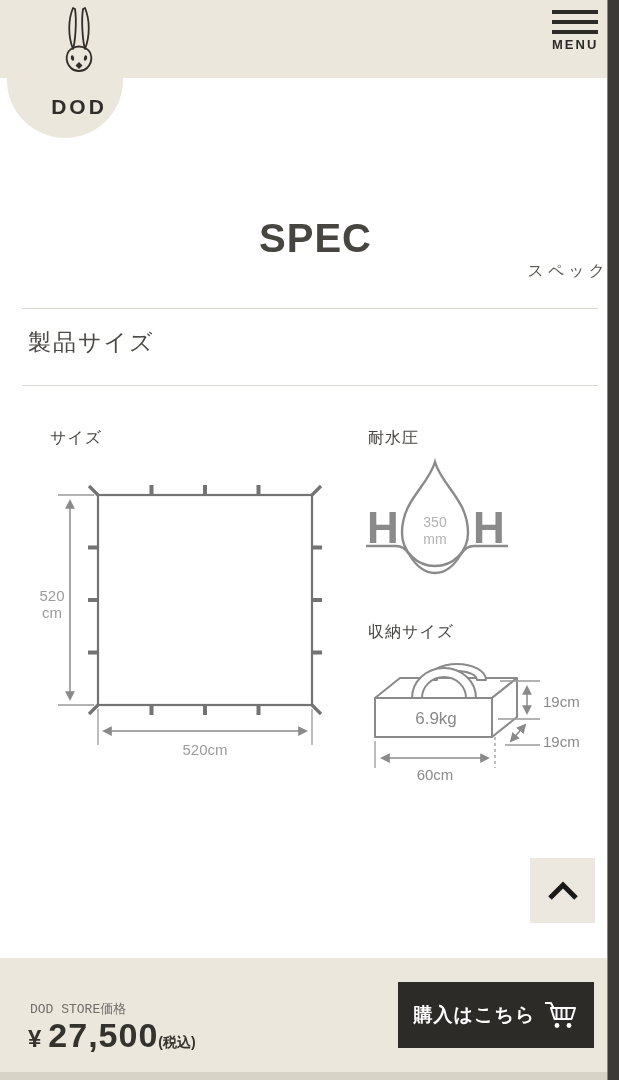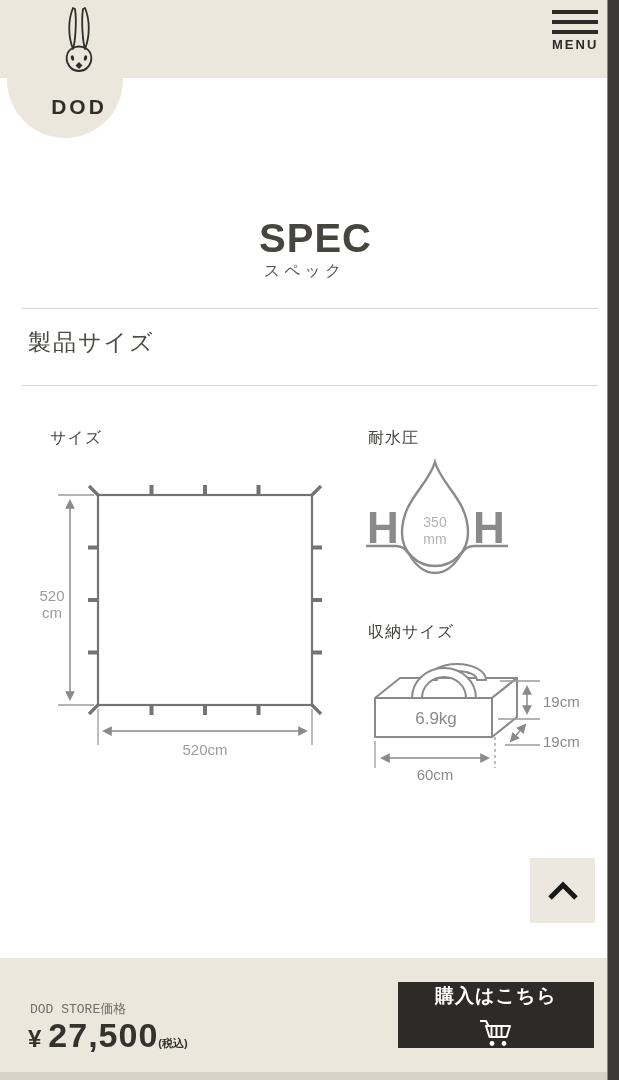--- a/index.html
+++ b/index.html
@@ -12,21 +12,21 @@
   .logo{position:absolute;left:40px;top:6px;width:78px;text-align:center;color:#2f2e2a;cursor:pointer;}
   .logo svg{display:block;margin:0 auto;}
   .logo-text{font-size:21px;font-weight:bold;letter-spacing:3px;margin-top:19px;color:#2f2e2a;}
   .menu-btn{position:absolute;left:552px;top:10px;width:46px;text-align:left;cursor:pointer;}
   .menu-bar{height:4px;background:#2c2b28;margin-bottom:6px;}
   .menu-label{font-size:13px;font-weight:bold;letter-spacing:2px;color:#2c2b28;}
 
   
   .spec-title{position:absolute;left:0;top:216px;width:609px;text-align:center;
               font-size:40px;font-weight:bold;letter-spacing:1px;color:#46453f;margin-left:11px;}
-  .spec-sub{position:absolute;left:0;top:261px;width:609px;text-align:center;
+  .spec-sub{position:absolute;left:0;top:261px;width:609px;text-align:right;
             font-size:16px;letter-spacing:4px;color:#55544e;}
   .rule{position:absolute;left:22px;width:576px;height:1px;background:#d8d7d2;}
   .rule1{top:308px;} .rule2{top:385px;}
   .section-heading{position:absolute;left:0;top:327px;width:609px;
                    font-size:23px;letter-spacing:2px;color:#4b4a45;padding-left:28px;}
 
   
   .diagram{position:absolute;left:0;top:415px;}
   .dtitle{font-size:16px;letter-spacing:1px;fill:#454440;}
   .dnum{font-size:15px;fill:#9c9c9c;}
@@ -40,23 +40,23 @@
               display:flex;align-items:center;justify-content:center;cursor:pointer;}
 
   
   .footer{position:absolute;left:0;top:958px;width:619px;height:122px;background:#ebe7dd;}
   .product-name{position:absolute;left:30px;top:971px;font-size:17px;font-weight:bold;
                 letter-spacing:1px;color:#33322d;}
   .price-caption{position:absolute;left:30px;top:1000px;font-size:13px;color:#6e6d68;font-family:Liberation Mono, monospace;}
   .price-row{position:absolute;left:28px;top:1016px;display:flex;align-items:baseline;color:#33322d;}
   .currency{font-size:24px;font-weight:bold;margin-right:7px;}
   .price{font-size:34px;font-weight:bold;letter-spacing:1px;}
-  .tax{font-size:11px;font-weight:bold;}
+  .tax{font-size:14px;font-weight:bold;}
   .buy-btn{position:absolute;left:398px;top:982px;width:196px;height:66px;background:#2d2b27;
-           display:flex;align-items:center;justify-content:center;gap:9px;cursor:pointer;flex-direction:column;}
+           display:flex;align-items:center;justify-content:center;gap:9px;cursor:pointer;}
   .buy-label{font-size:19px;font-weight:bold;letter-spacing:1px;color:#ffffff;}
 
   
   .edge-right{position:absolute;right:0;top:0;width:11px;height:1080px;background:#3c3a36;border-left:1px solid #8a867e;}
   .edge-bottom{position:absolute;left:0;top:1072px;width:608px;height:8px;background:#d7d3c6;}
 </style>
 </head>
 <body>
 
 <div class="page">

